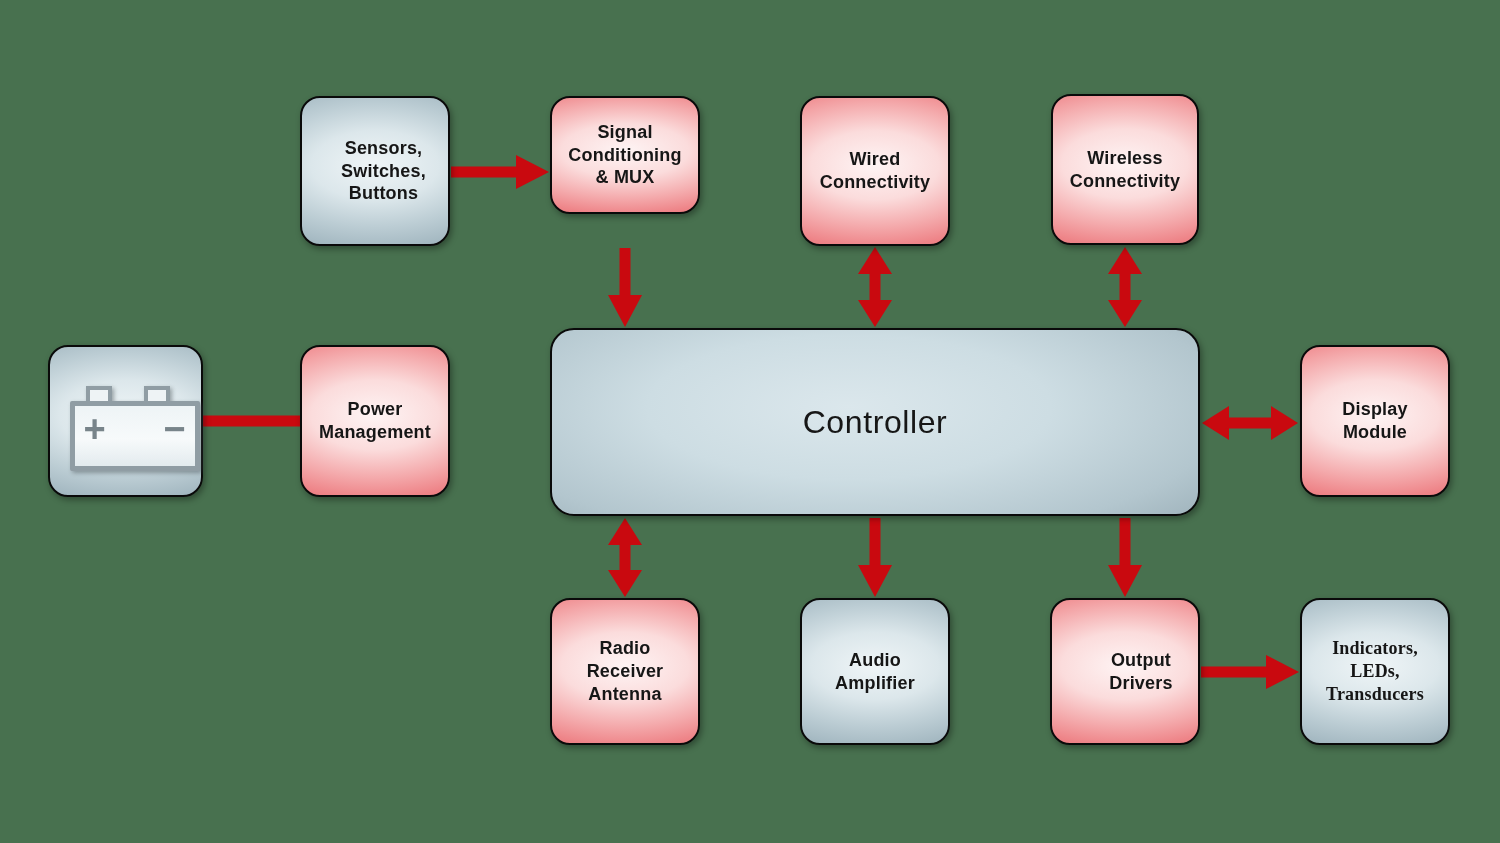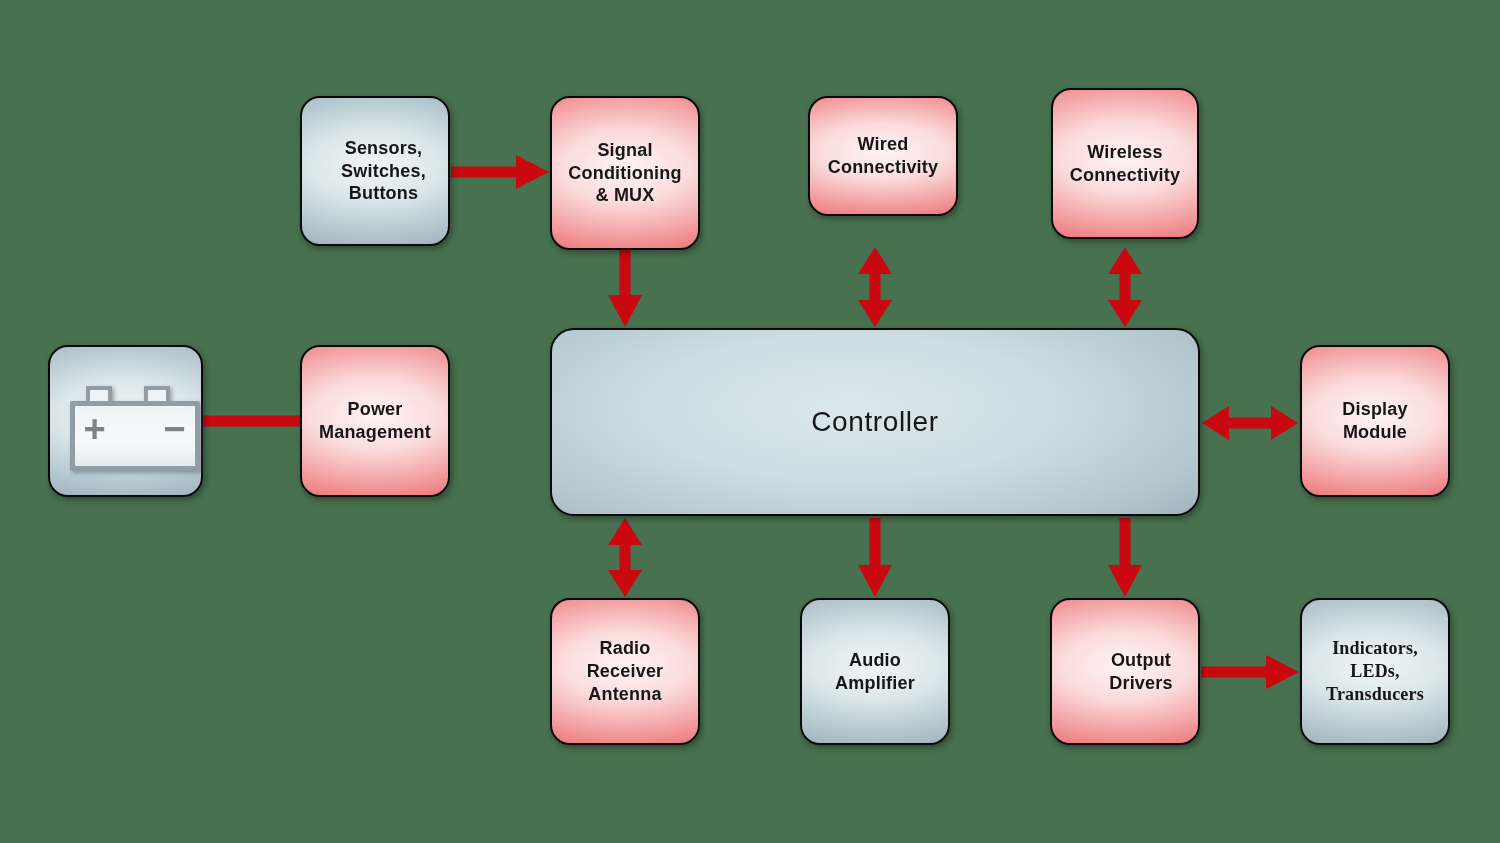--- a/index.html
+++ b/index.html
@@ -42,31 +42,31 @@
   .node.pink {
     background: radial-gradient(ellipse 115% 62% at 50% 46%,
       #fef4f4 0%, #fbdcdc 38%, #f4aaac 68%, #ee8488 90%, #eb797d 100%);
   }
   .node.gray {
     background: radial-gradient(ellipse 115% 62% at 50% 46%,
       #eff5f7 0%, #dce7eb 38%, #bccdd4 68%, #a6bac3 90%, #9aafb8 100%);
   }
   
   #node-sensors       { left: 300px;  top: 96px;  width: 150px; height: 150px; padding-left: 17px; }
-  #node-signal        { left: 550px;  top: 96px;  width: 150px; height: 154px; }
-  #node-wired         { left: 800px;  top: 96px;  width: 150px; height: 120px; margin-left: 8px; }
-  #node-wireless      { left: 1051px; top: 88px;  width: 148px; height: 151px; }
+  #node-signal        { left: 550px;  top: 96px;  width: 150px; height: 118px; }
+  #node-wired         { left: 800px;  top: 96px;  width: 150px; height: 150px; }
+  #node-wireless      { left: 1051px; top: 94px;  width: 148px; height: 151px; }
   #node-battery       { left: 48px;   top: 345px; width: 155px; height: 152px; }
   #node-power         { left: 300px;  top: 345px; width: 150px; height: 152px; }
   #node-controller    { left: 550px;  top: 328px; width: 650px; height: 188px; border-radius: 24px;
     background: radial-gradient(ellipse 78% 98% at 46% 42%,
       #dbe7ec 0%, #cddde3 40%, #b3c6ce 75%, #97abb4 100%);
   }
   #node-controller .label {
-    font-size: 28px;
+    font-size: 32px;
     font-weight: 400;
     letter-spacing: 0.6px;
   }
   #node-display       { left: 1300px; top: 345px; width: 150px; height: 152px; justify-content: center; }
   #node-radio         { left: 550px;  top: 598px; width: 150px; height: 147px; }
   #node-audio         { left: 800px;  top: 598px; width: 150px; height: 147px; }
   #node-output        { left: 1050px; top: 598px; width: 150px; height: 147px; padding-left: 32px; }
   #node-indicators    { left: 1300px; top: 598px; width: 150px; height: 147px; font-family: Liberation Serif, serif; }
 
   

